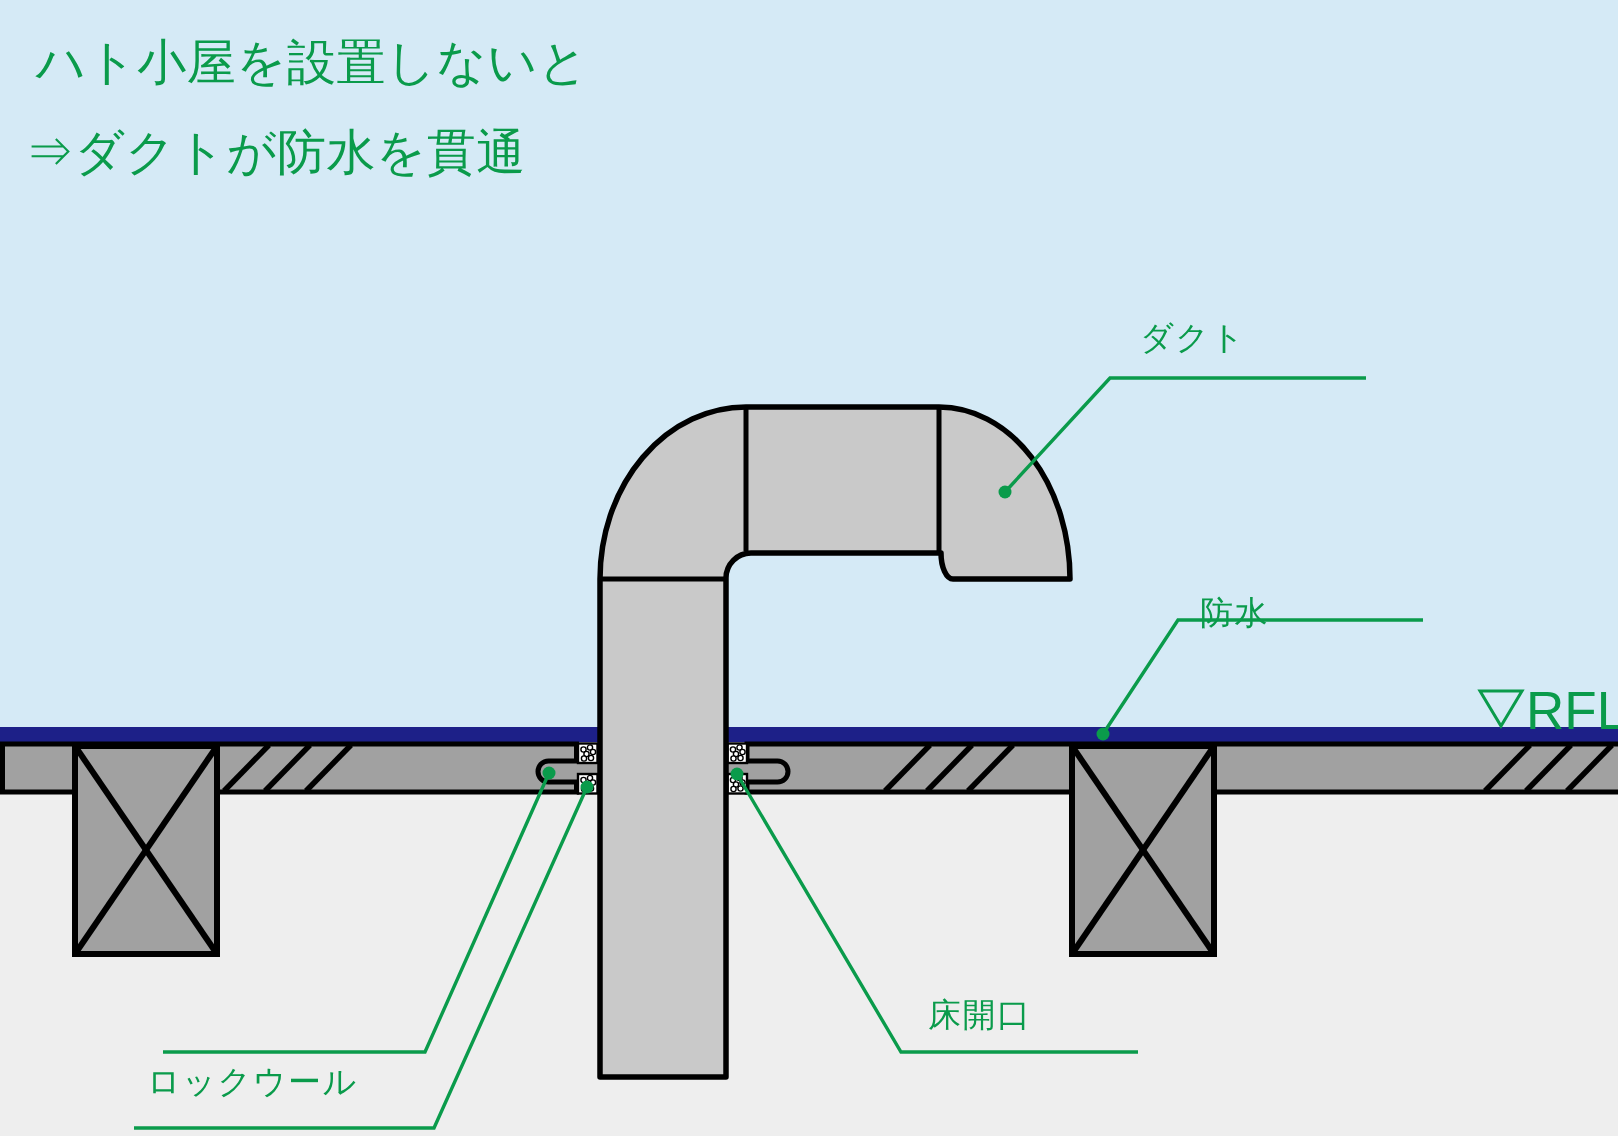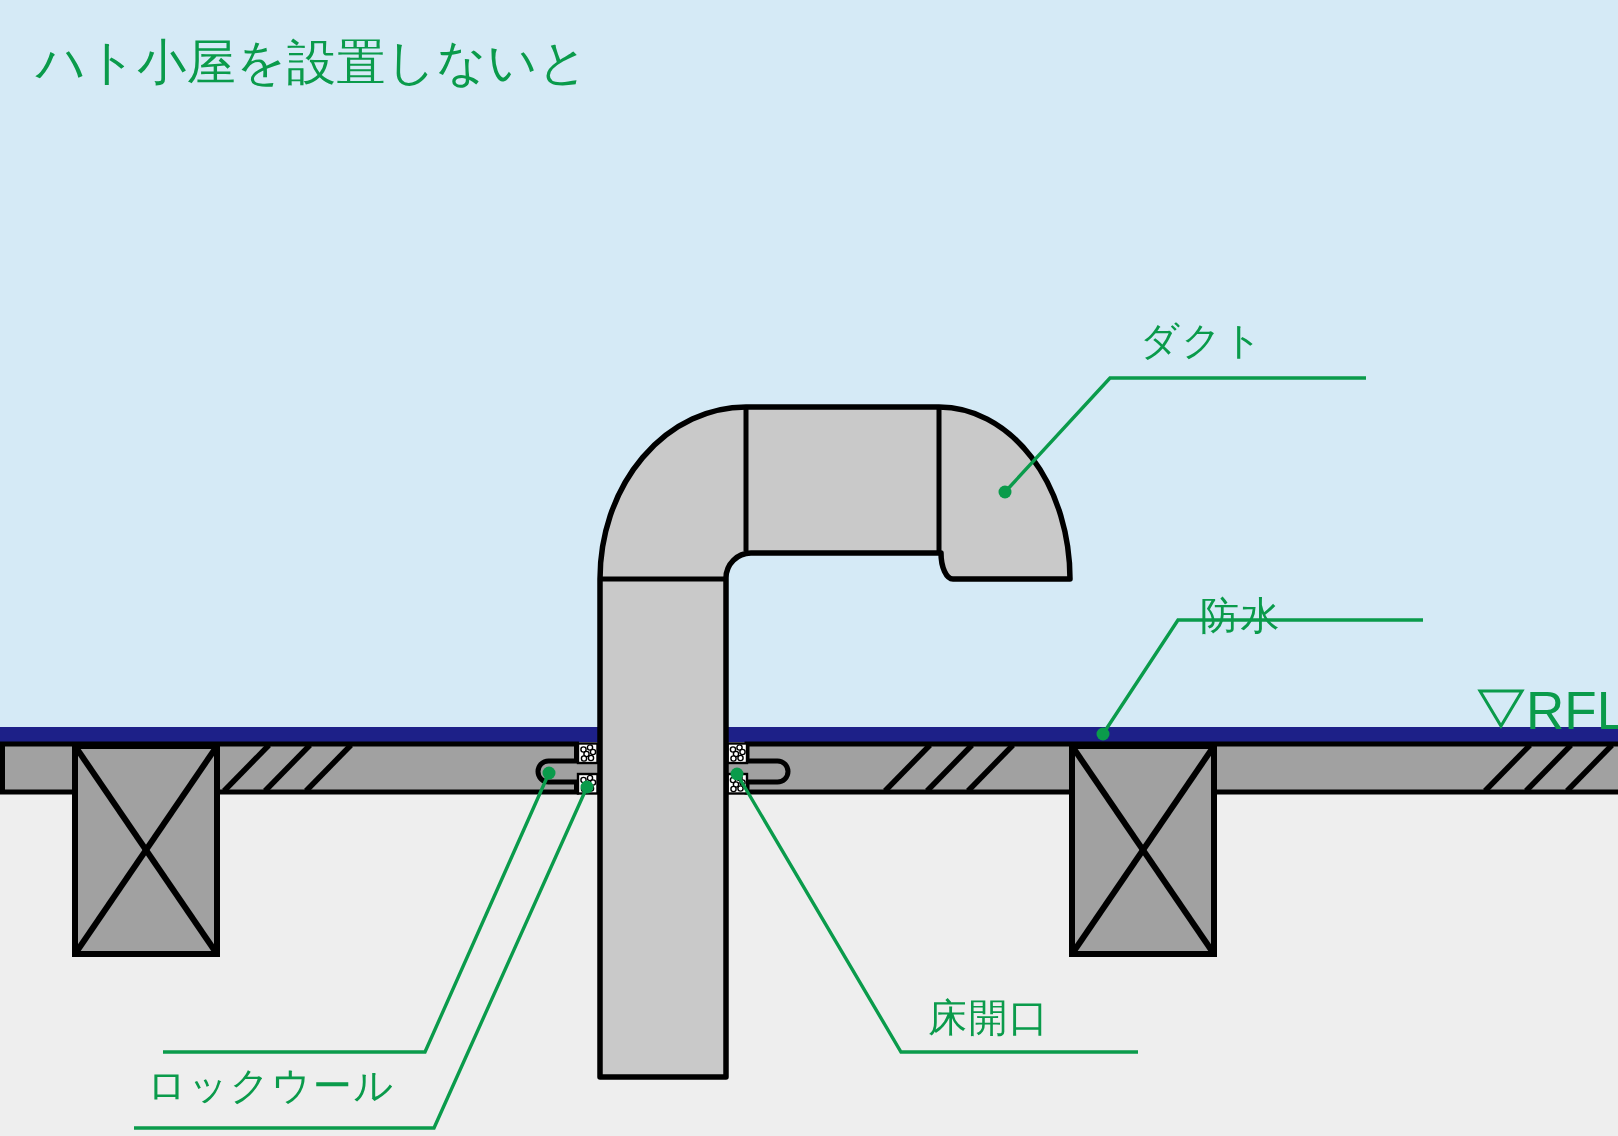--- a/index.html
+++ b/index.html
@@ -7,21 +7,21 @@
     position:relative;
     width:1618px;height:1136px;
     overflow:hidden;
     background:var(--sky);
     font-family:"Liberation Sans",sans-serif;
   }
   #drawing{position:absolute;left:0;top:0;z-index:1;}
   .lbl{
     position:absolute;z-index:2;
     color:var(--green);
-    font-size:39px;line-height:1.15;
+    font-size:33px;line-height:1.15;
     letter-spacing:1.5px;white-space:nowrap;
     font-family:"Liberation Sans",sans-serif;
   }
   .heading{font-size:49px;letter-spacing:0.5px;}
   .rfl{font-size:53px;letter-spacing:0;}
   
   .sky-rect{fill:var(--sky);}
   .ground-rect{fill:var(--ground);}
   .wp{fill:var(--navy);}
   .slab{fill:var(--slab);stroke:var(--line);stroke-width:5;}
@@ -136,20 +136,21 @@
     <circle class="anchor" cx="1005" cy="492" r="6.5"></circle>
     <circle class="anchor" cx="1103" cy="734" r="6.5"></circle>
     <circle class="anchor" cx="549" cy="773" r="6.5"></circle>
     <circle class="anchor" cx="587" cy="787" r="6.5"></circle>
     <circle class="anchor" cx="737" cy="774" r="6.5"></circle>
 
     <polygon class="level-mark" points="1480,691 1522,691 1501,726"></polygon>
   </svg>
 
   <div class="lbl heading" style="left:36px;top:34px;">ハト小屋を設置しないと</div>
+  <div class="lbl heading" style="left:25px;top:124px;">⇒ダクトが防水を貫通</div>
 
   <div class="lbl" style="left:1140px;top:319px;">ダクト</div>
   <div class="lbl" style="left:1200px;top:594px;">防水</div>
   <div class="lbl rfl" style="left:1526px;top:681px;">RFL</div>
   <div class="lbl" style="left:147px;top:1064px;font-family:Liberation Serif, serif;">ロックウール</div>
   <div class="lbl" style="left:928px;top:996px;">床開口</div>
 
 </div>
 
 </body></html>

